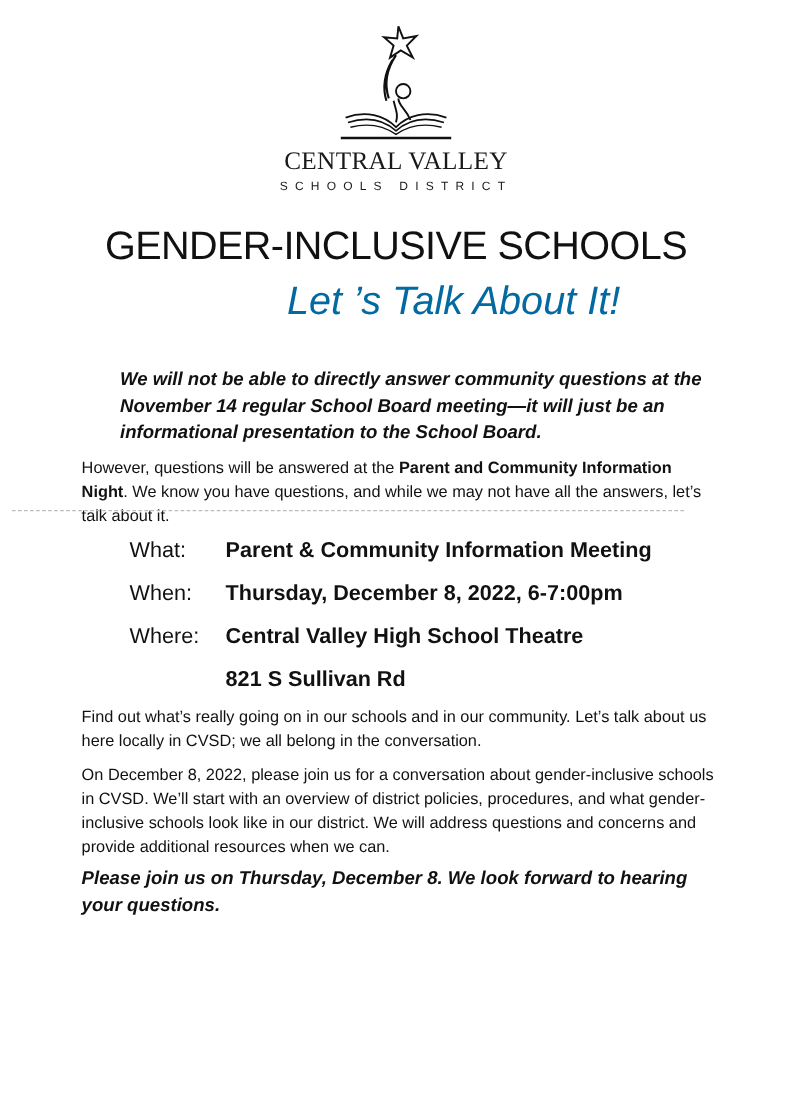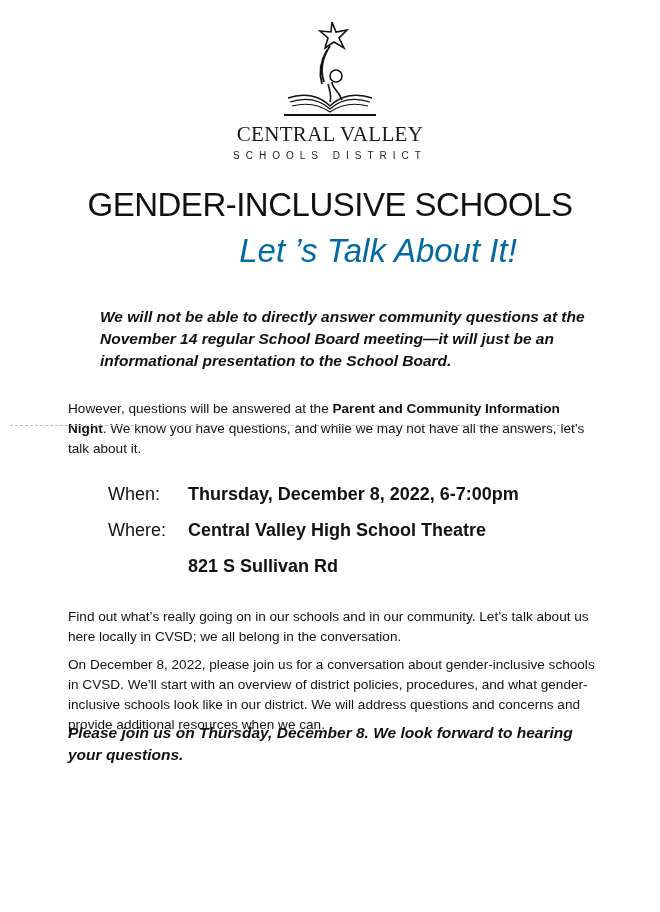--- a/index.html
+++ b/index.html
@@ -5,21 +5,21 @@
   html, body { margin:0; padding:0; }
   body { width:660px; height:912px; background:#ffffff; position:relative; overflow:hidden; color:#111; font-family:"Liberation Sans", sans-serif; }
   .page { position:absolute; left:0; top:0; width:660px; height:912px; }
   .logo { position:absolute; left:240px; top:18px; width:180px; }
   .logo svg { display:block; margin:0 auto; }
   .logo-name { position:absolute; left:230px; top:122px; width:200px; text-align:center; font-family:"Liberation Serif", serif; font-size:21px; letter-spacing:0.3px; color:#1a1a1a; }
   .logo-sub { position:absolute; left:230px; top:150px; width:200px; text-align:center; font-family:"Liberation Sans", sans-serif; font-size:10px; letter-spacing:6px; color:#1a1a1a; }
   .title { position:absolute; left:0; top:186px; width:660px; text-align:center; font-size:33px; letter-spacing:-0.5px; color:#111; }
   .subtitle { position:absolute; left:0; top:232px; width:660px; text-align:center; font-size:33px; font-style:italic; color:#0369a1;padding-left:48px; }
   .intro { position:absolute; left:68px; top:306px; width:520px; font-size:15.5px; font-weight:bold; font-style:italic; line-height:22px;margin-left:32px; }
-  .para { position:absolute; left:68px; width:530px; font-size:13.6px; line-height:20px;margin-top:19px; }
+  .para { position:absolute; left:68px; width:530px; font-size:13.6px; line-height:20px; }
   .p1 { top:380px; }
   .p1 b { font-weight:bold; }
   .dash { position:absolute; left:10px; top:425px; width:560px; border-top:1px dashed #bbb; }
   .detail-row { position:absolute; left:108px; font-size:18px; display:flex; }
   .detail-label { width:80px; }
   .detail-value { font-weight:bold; }
   .p2 { top:588px; }
   .p3 { top:636px; }
   .closing { position:absolute; left:68px; top:722px; width:520px; font-size:15.5px; font-weight:bold; font-style:italic; line-height:22px; }
 </style>
@@ -44,20 +44,24 @@
   <div class="logo-sub">SCHOOLS DISTRICT</div>
 
   <div class="title">GENDER-INCLUSIVE SCHOOLS</div>
   <div class="subtitle">Let ’s Talk About It!</div>
 
   <div class="intro">We will not be able to directly answer community questions at the November 14 regular School Board meeting—it will just be an informational presentation to the School Board.</div>
 
   <div class="para p1"><span>However, questions will be answered at the </span><b>Parent and Community Information Night</b><span>. We know you have questions, and while we may not have all the answers, let’s talk about it.</span></div>
   <div class="dash"></div>
 
+  <div class="detail-row" style="top:448px">
+    <span class="detail-label">What:</span>
+    <span class="detail-value">Parent &amp; Community Information Meeting</span>
+  </div>
   <div class="detail-row" style="top:484px">
     <span class="detail-label">When:</span>
     <span class="detail-value">Thursday, December 8, 2022, 6-7:00pm</span>
   </div>
   <div class="detail-row" style="top:520px">
     <span class="detail-label">Where:</span>
     <span class="detail-value">Central Valley High School Theatre</span>
   </div>
   <div class="detail-row" style="top:556px">
     <span class="detail-label"></span>

